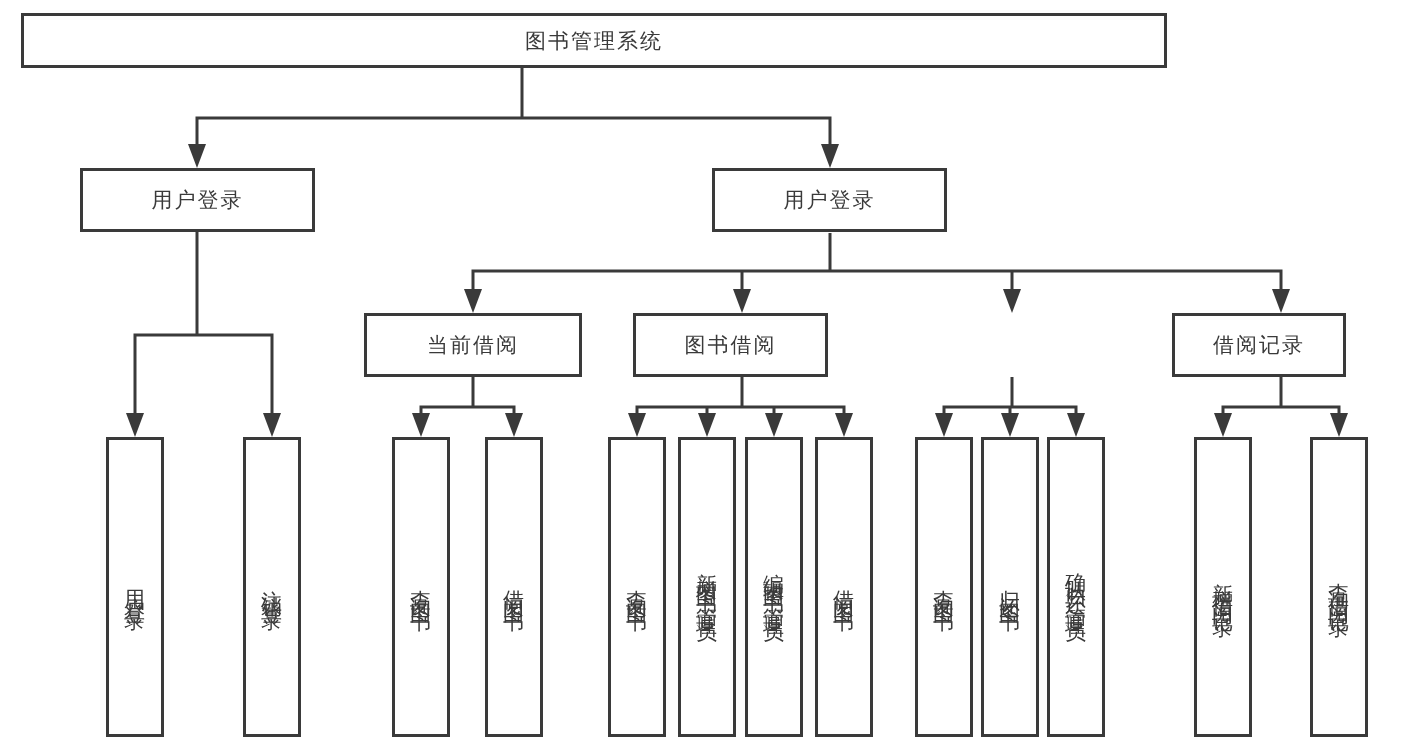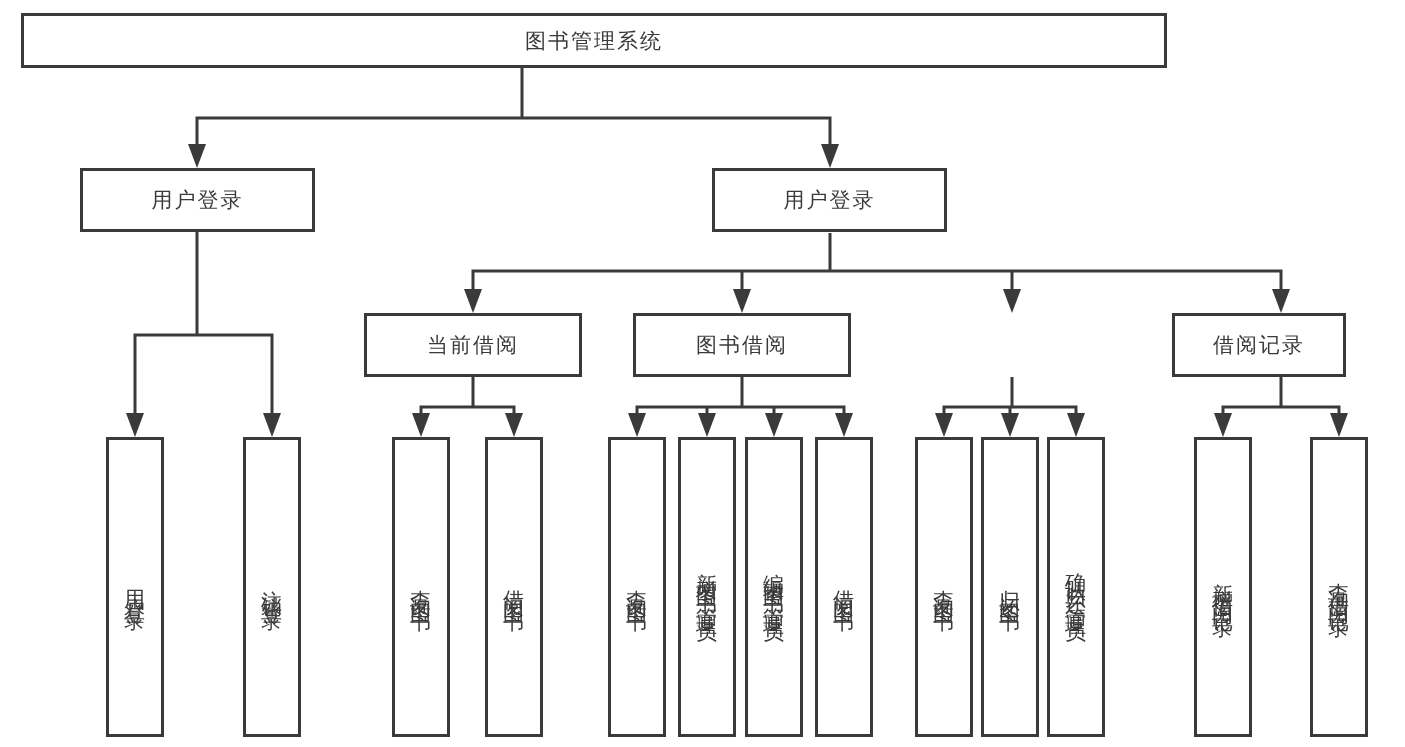--- a/index.html
+++ b/index.html
@@ -108,21 +108,21 @@
     <polygon points="1214,413 1232,413 1223,437"></polygon>
     <polygon points="1330,413 1348,413 1339,437"></polygon>
   </svg>
 
   <div class="box" style="left:21px; top:13px; width:1146px; height:55px;">图书管理系统</div>
 
   <div class="box" style="left:80px; top:168px; width:235px; height:64px;">用户登录</div>
   <div class="box" style="left:712px; top:168px; width:235px; height:64px;">用户登录</div>
 
   <div class="box" style="left:364px; top:313px; width:218px; height:64px;">当前借阅</div>
-  <div class="box" style="left:633px; top:313px; width:218px; height:64px;">图书借阅</div>
+  <div class="box" style="left:633px; top:313px; width:195px; height:64px;">图书借阅</div>
   <div class="box" style="left:1172px; top:313px; width:174px; height:64px;">借阅记录</div>
 
   <div class="leaf" style="left:106px;">
     <span class="vtext">用户登录</span>
   </div>
   <div class="leaf" style="left:243px;">
     <span class="vtext">注销登录</span>
   </div>
 
   <div class="leaf" style="left:392px;">

